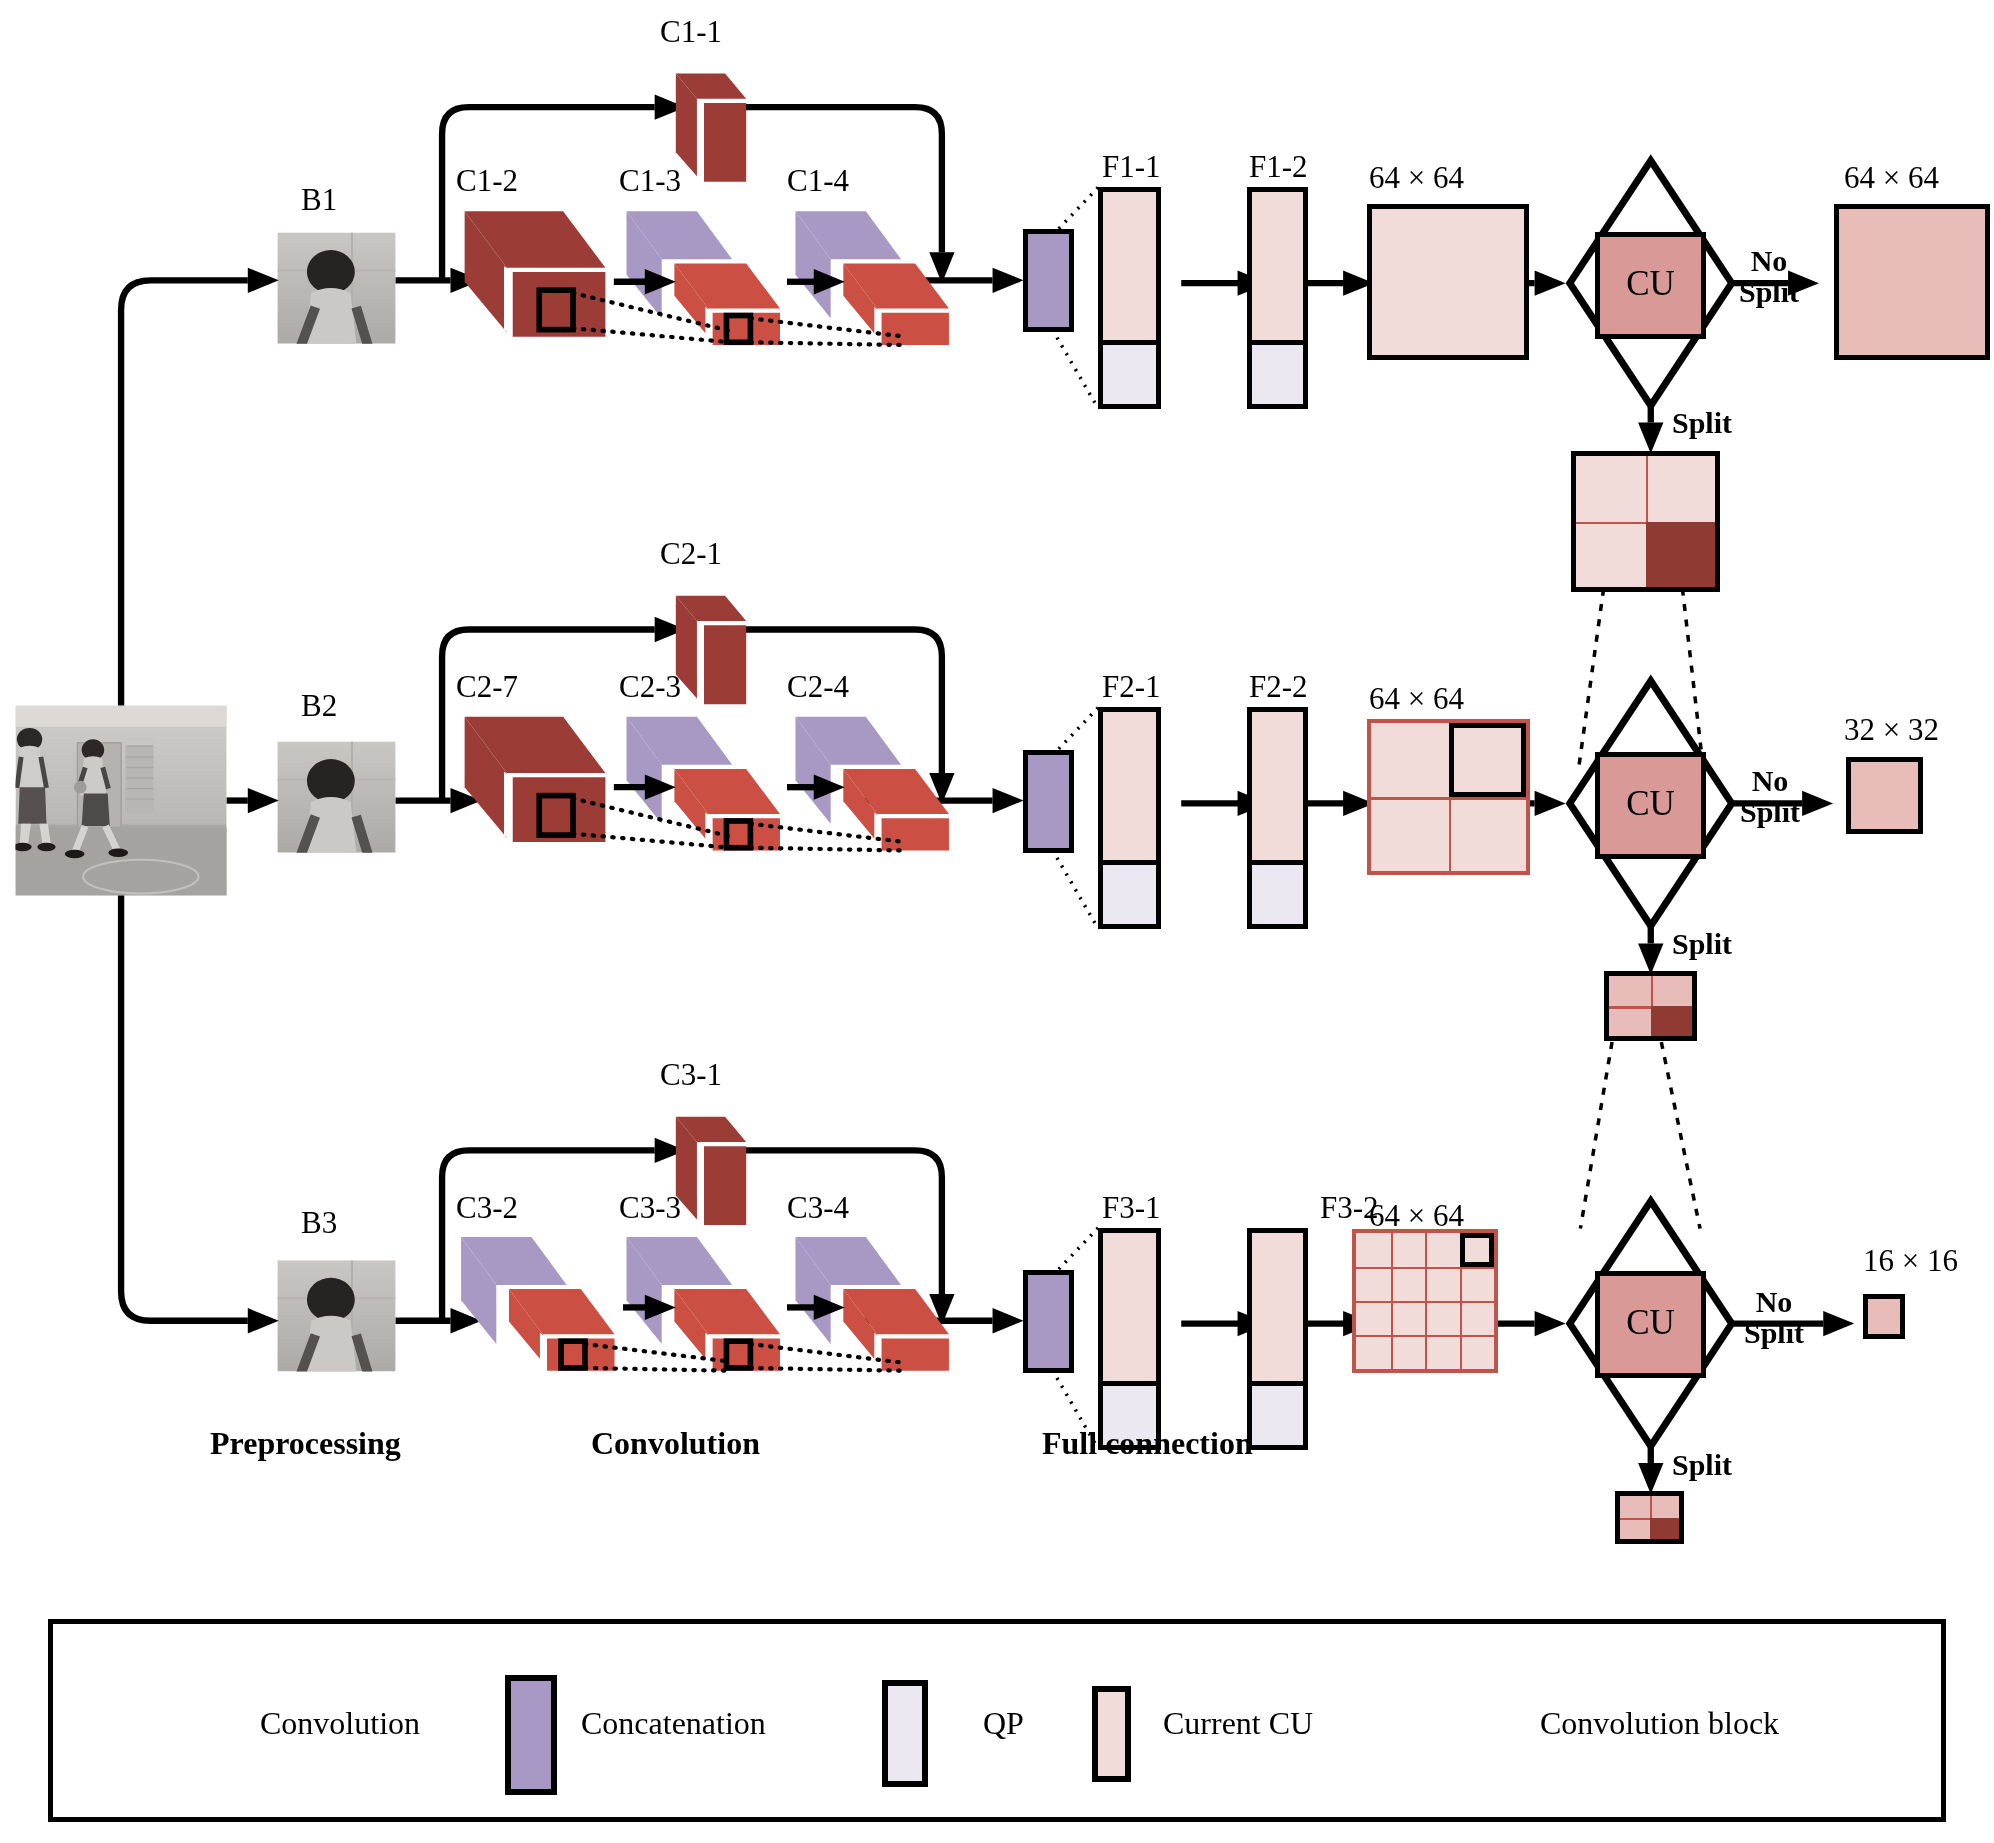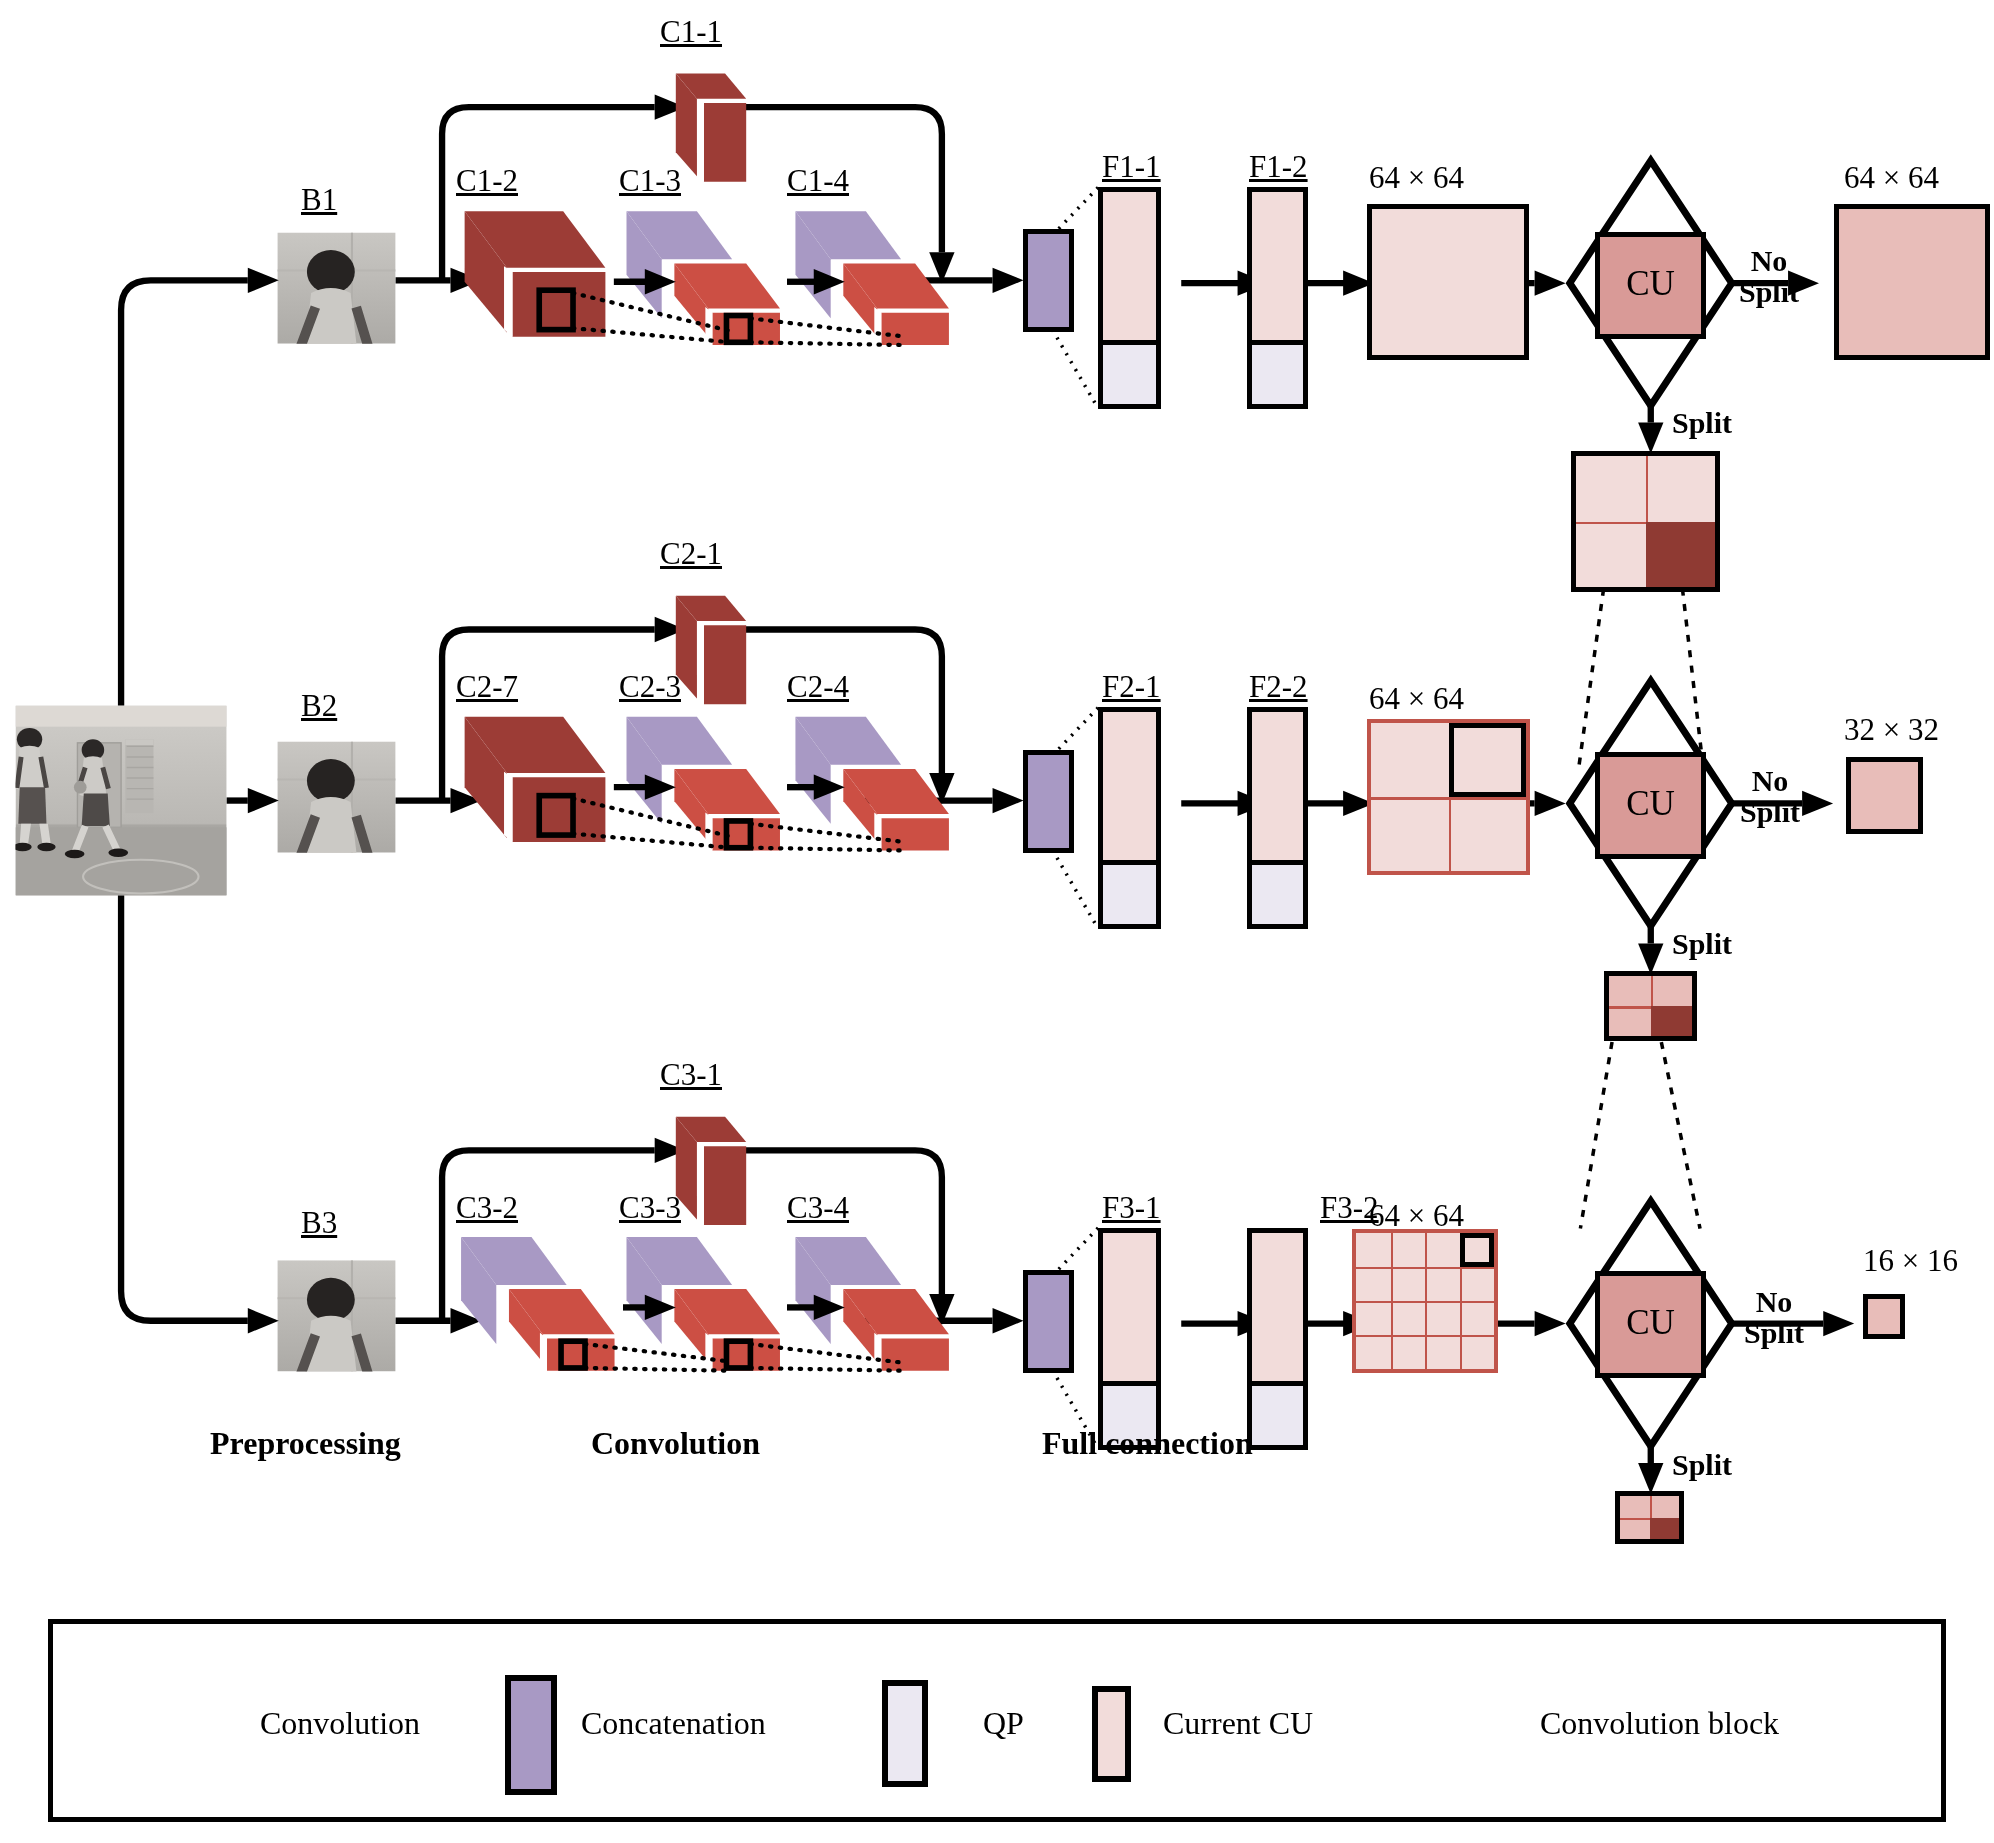--- a/index.html
+++ b/index.html
@@ -1,19 +1,19 @@
 <!DOCTYPE html>
 <html style="font-size:11.3px"><head>
 <meta charset="utf-8">
 <style>
   html,body{margin:0;padding:0;background:#fff;}
   body{width:1995px;height:1844px;position:relative;
        font-family:"Liberation Serif","DejaVu Serif",serif;color:#000;overflow:hidden;}
   .lbl{position:absolute;font-family:"Liberation Serif",serif;white-space:nowrap;}
-  .lbl-c{font-size:31px;text-decoration:underline;}
+  .lbl-c{font-size:31px;}
   .lbl-dim{font-size:31px;}
   .lbl-sec{font-size:32px;font-weight:bold;}
   .lbl-split{font-size:30px;line-height:1.02;font-weight:bold;}
   .blk{position:absolute;box-sizing:border-box;}
   svg.ov{position:absolute;left:0;top:0;width:1995px;height:1844px;pointer-events:none;}
   .fcbar{position:absolute;box-sizing:border-box;border:5px solid #000;background:#f2dcda;}
   .fcqp{position:absolute;left:0;right:0;bottom:0;background:#ebe8f2;border-top:5px solid #000;}
   .concat{position:absolute;box-sizing:border-box;border:5px solid #000;background:#a899c4;}
   .cusq{position:absolute;box-sizing:border-box;border:5px solid #000;background:#d99a97;}
   .outsq{position:absolute;box-sizing:border-box;border:5px solid #000;background:#e8bdb9;}

